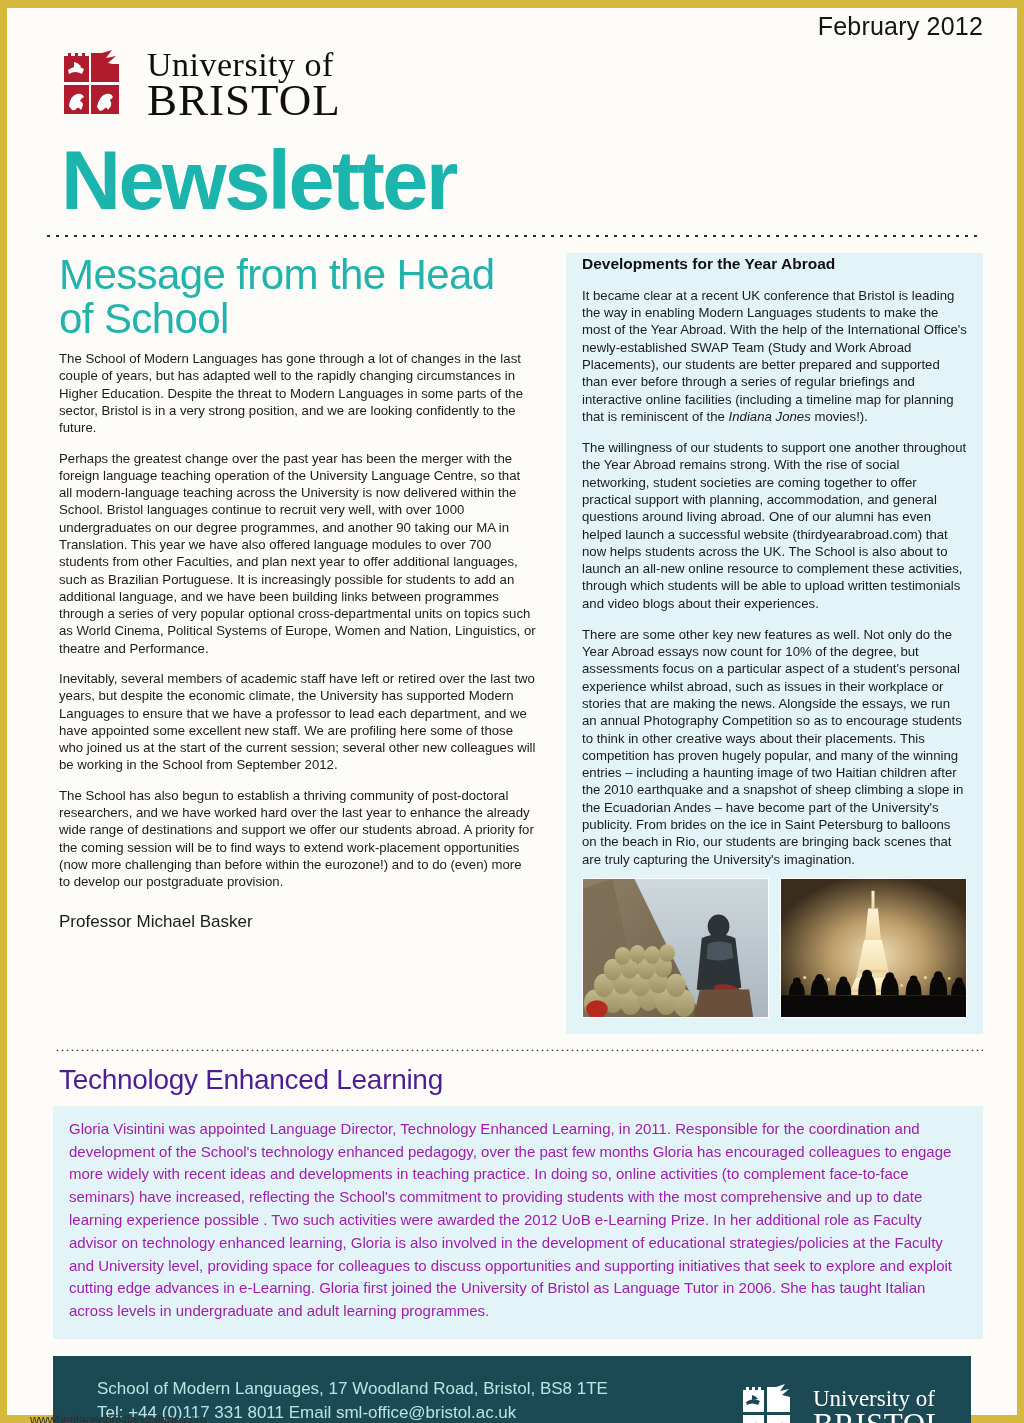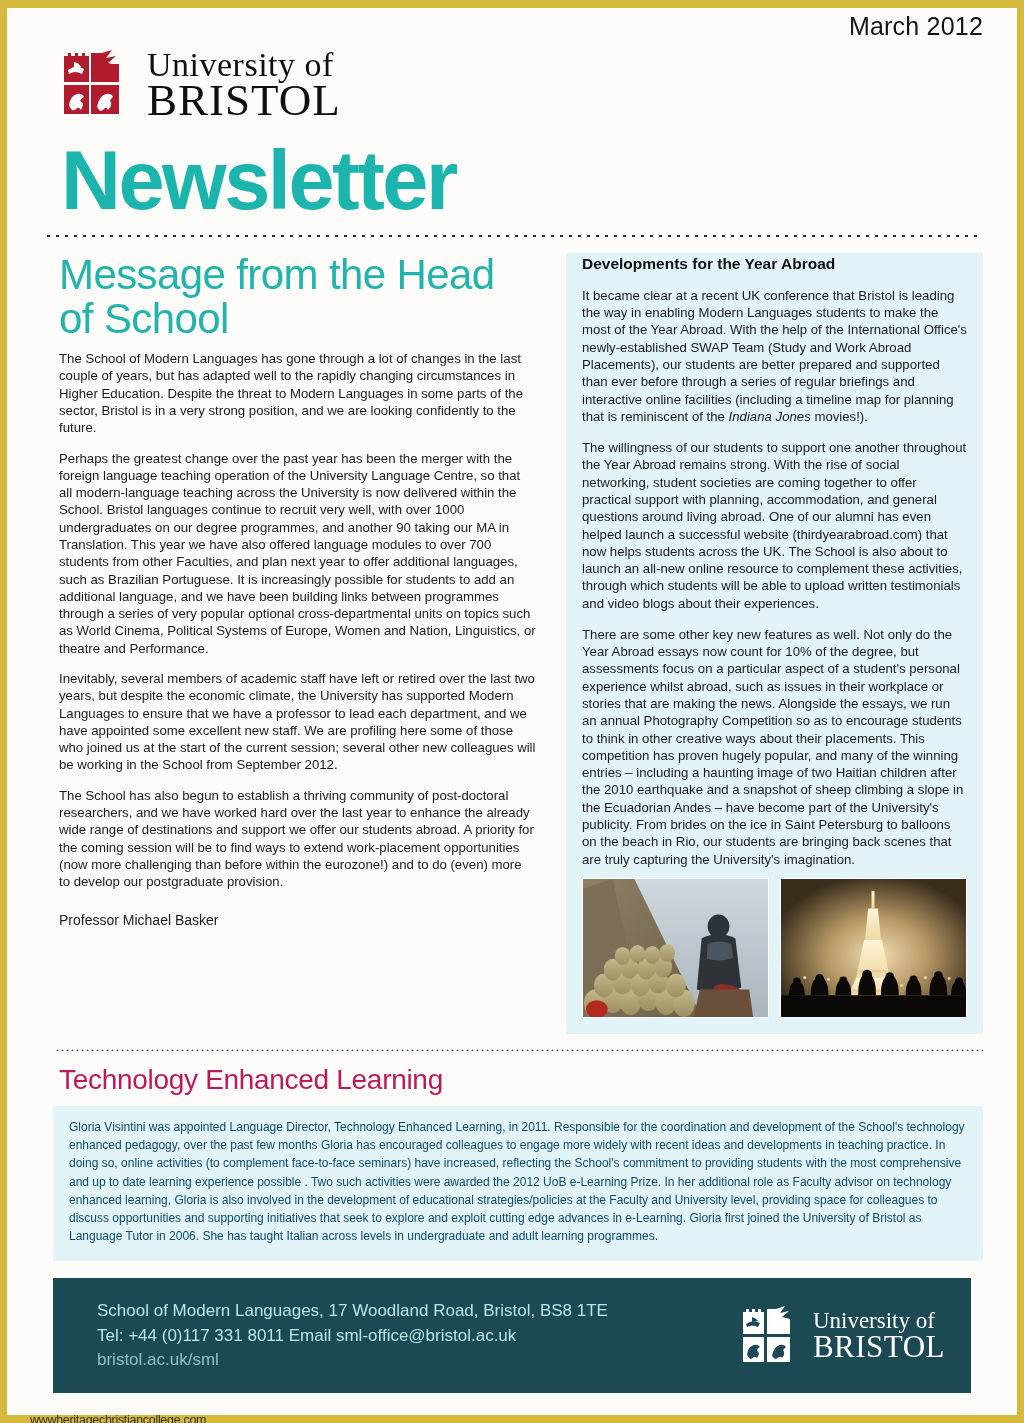--- a/index.html
+++ b/index.html
@@ -114,21 +114,21 @@
   }
 
   .body-p {
     font-size: 13.2px;
     line-height: 1.31;
     color: #1b1b1b;
     margin: 4px 0 13px 0;
     text-align: left;
   }
   .col-left .body-p { padding-left: 6px; }
-  .signature { font-size: 14px; color: #1b1b1b; padding-left: 6px; margin-top: 22px; }
+  .signature { font-size: 17px; color: #1b1b1b; padding-left: 6px; margin-top: 22px; }
 
   
   .panel {
     background: #e2f4f8;
     padding: 2px 16px 16px 16px;
   }
   .panel-title {
     font-size: 15.5px;
     font-weight: bold;
     color: #111;
@@ -143,33 +143,33 @@
     border: 1px solid #ffffff;
     overflow: hidden;
     position: relative;
   }
   .photo svg { display: block; width: 100%; height: 100%; }
 
   
   .tel-section { padding-left: 12px; margin-top: 13px; }
   .tel-title {
     font-size: 28px;
-    color: #be185d;
+    color: #4c1d95;
     font-weight: 400;
     letter-spacing: -0.3px;
     margin: 4px 0 10px 6px;
   }
   .tel-panel {
     background: #e2f4f8;
     padding: 12px 16px 16px 16px;
   }
   .tel-text {
-    font-size: 12px;
+    font-size: 15px;
     line-height: 1.52;
-    color: #0c4a6e;
+    color: #a21caf;
     margin: 0;
   }
 
   
   .footer {
     margin: 17px 12px 0 12px;
     background: #1b4a54;
     height: 115px;
     display: flex;
     align-items: center;
@@ -205,21 +205,21 @@
   }
   em { font-style: italic; }
 </style>
 </head>
 <body>
 
 <div id="page">
   <div id="sheet">
 
     <div class="top-date-row">
-      <div class="top-date">March 2012</div>
+      <div class="top-date">February 2012</div>
     </div>
 
     <div class="logo-block">
       <div class="uni-logo">
         <span class="crest">
           <svg viewBox="0 0 74 74" xmlns="http://www.w3.org/2000/svg">
             <g fill="#b01c2e">
 
               <path d="M3 8 h4 v-3 h3 v3 h4 v-3 h3 v3 h4 v-3 h3 v3 h4 v26 H3 Z"></path>
 

